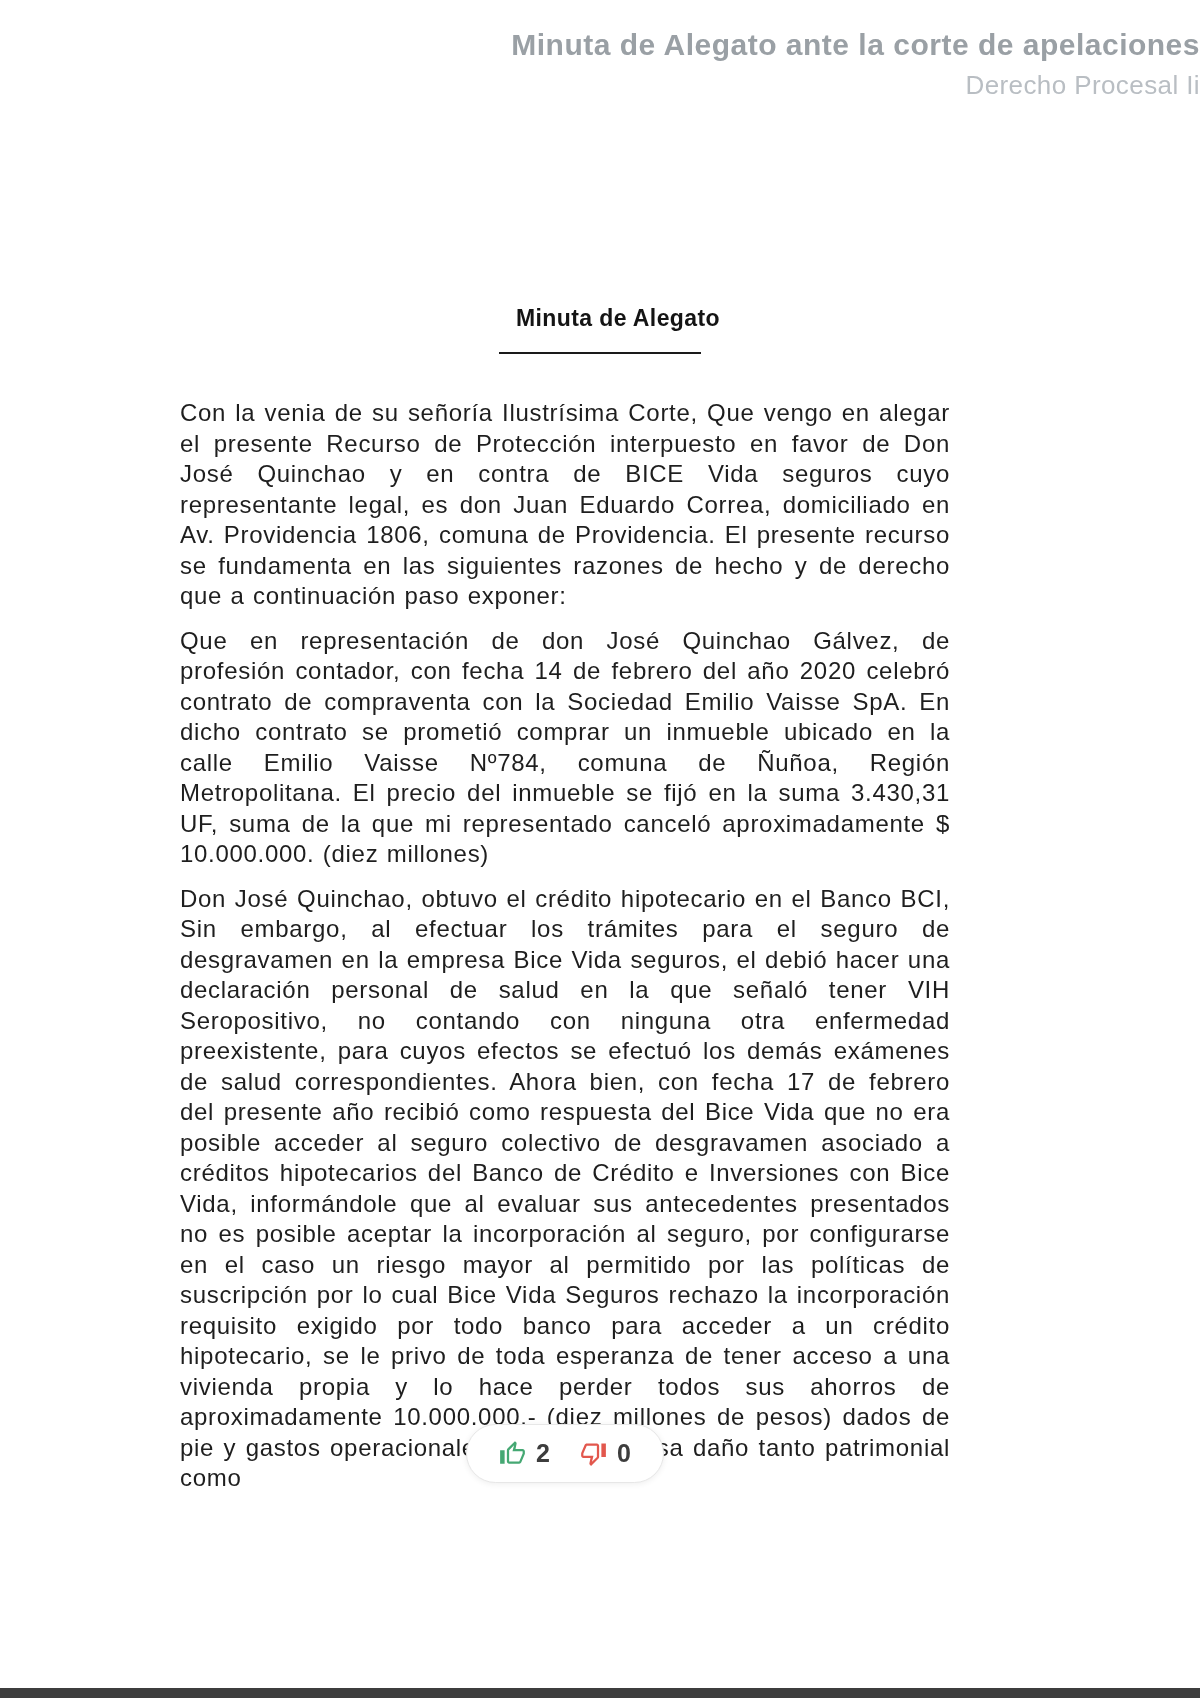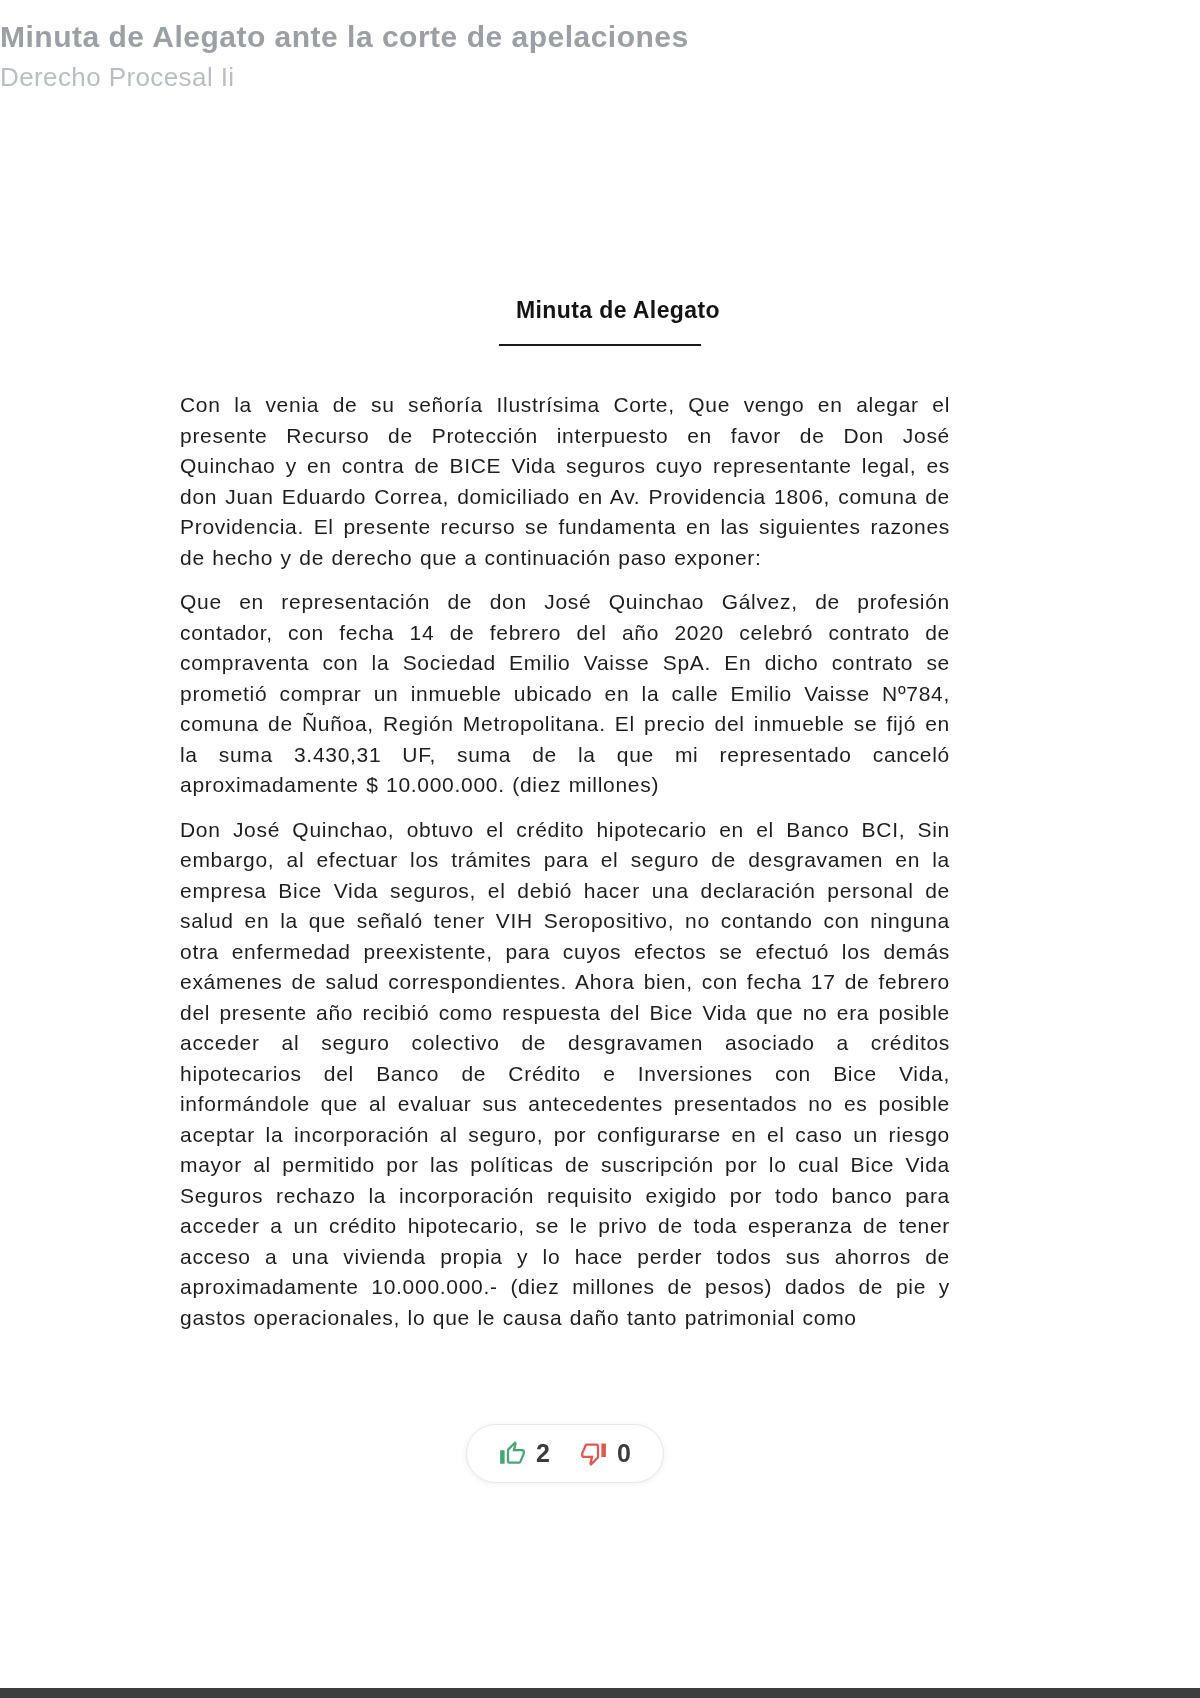--- a/index.html
+++ b/index.html
@@ -9,22 +9,22 @@
   }
   .page {
     position: relative;
     width: 1200px;
     height: 1698px;
     background: #ffffff;
     overflow: hidden;
     font-family: "Liberation Sans", "DejaVu Sans", sans-serif;
   }
   .header {
-    text-align: left;
-    padding-top: 18px;
+    text-align: right;
+    padding-top: 26px;
   }
   .header-title {
     margin: 0;
     font-size: 30px;
     line-height: 38px;
     font-weight: 700;
     color: #9aa0a5;
     letter-spacing: 0.5px;
   }
   .header-subtitle {
@@ -52,21 +52,21 @@
     border-top: 2px solid #1a1a1a;
     margin: 20px auto 0;
   }
   .doc-body {
     width: 770px;
     margin: 44px 0 0 180px;
   }
   .doc-body p {
     margin: 0 0 14px;
     text-align: justify;
-    font-size: 21px;
+    font-size: 24px;
     line-height: 30.5px;
     color: #1e1e1e;
     letter-spacing: 0.7px;
     word-spacing: 1px;
   }
   .rating-row {
     position: absolute;
     top: 1424px;
     left: 180px;
     width: 770px;

